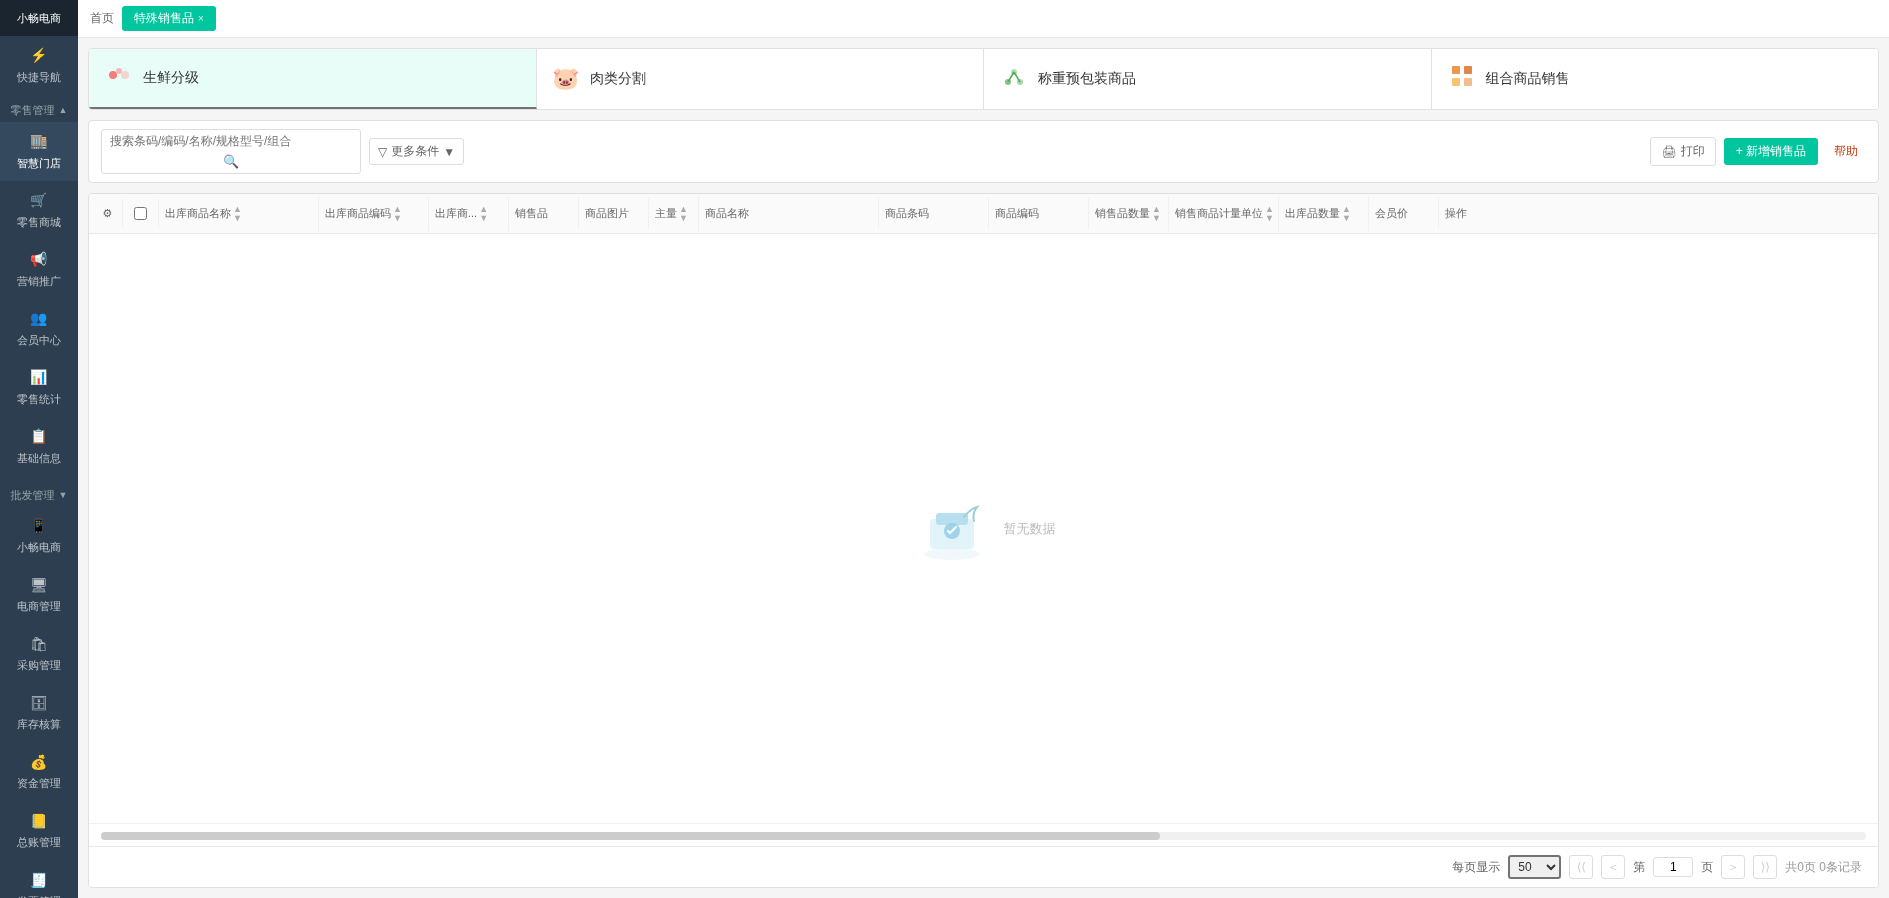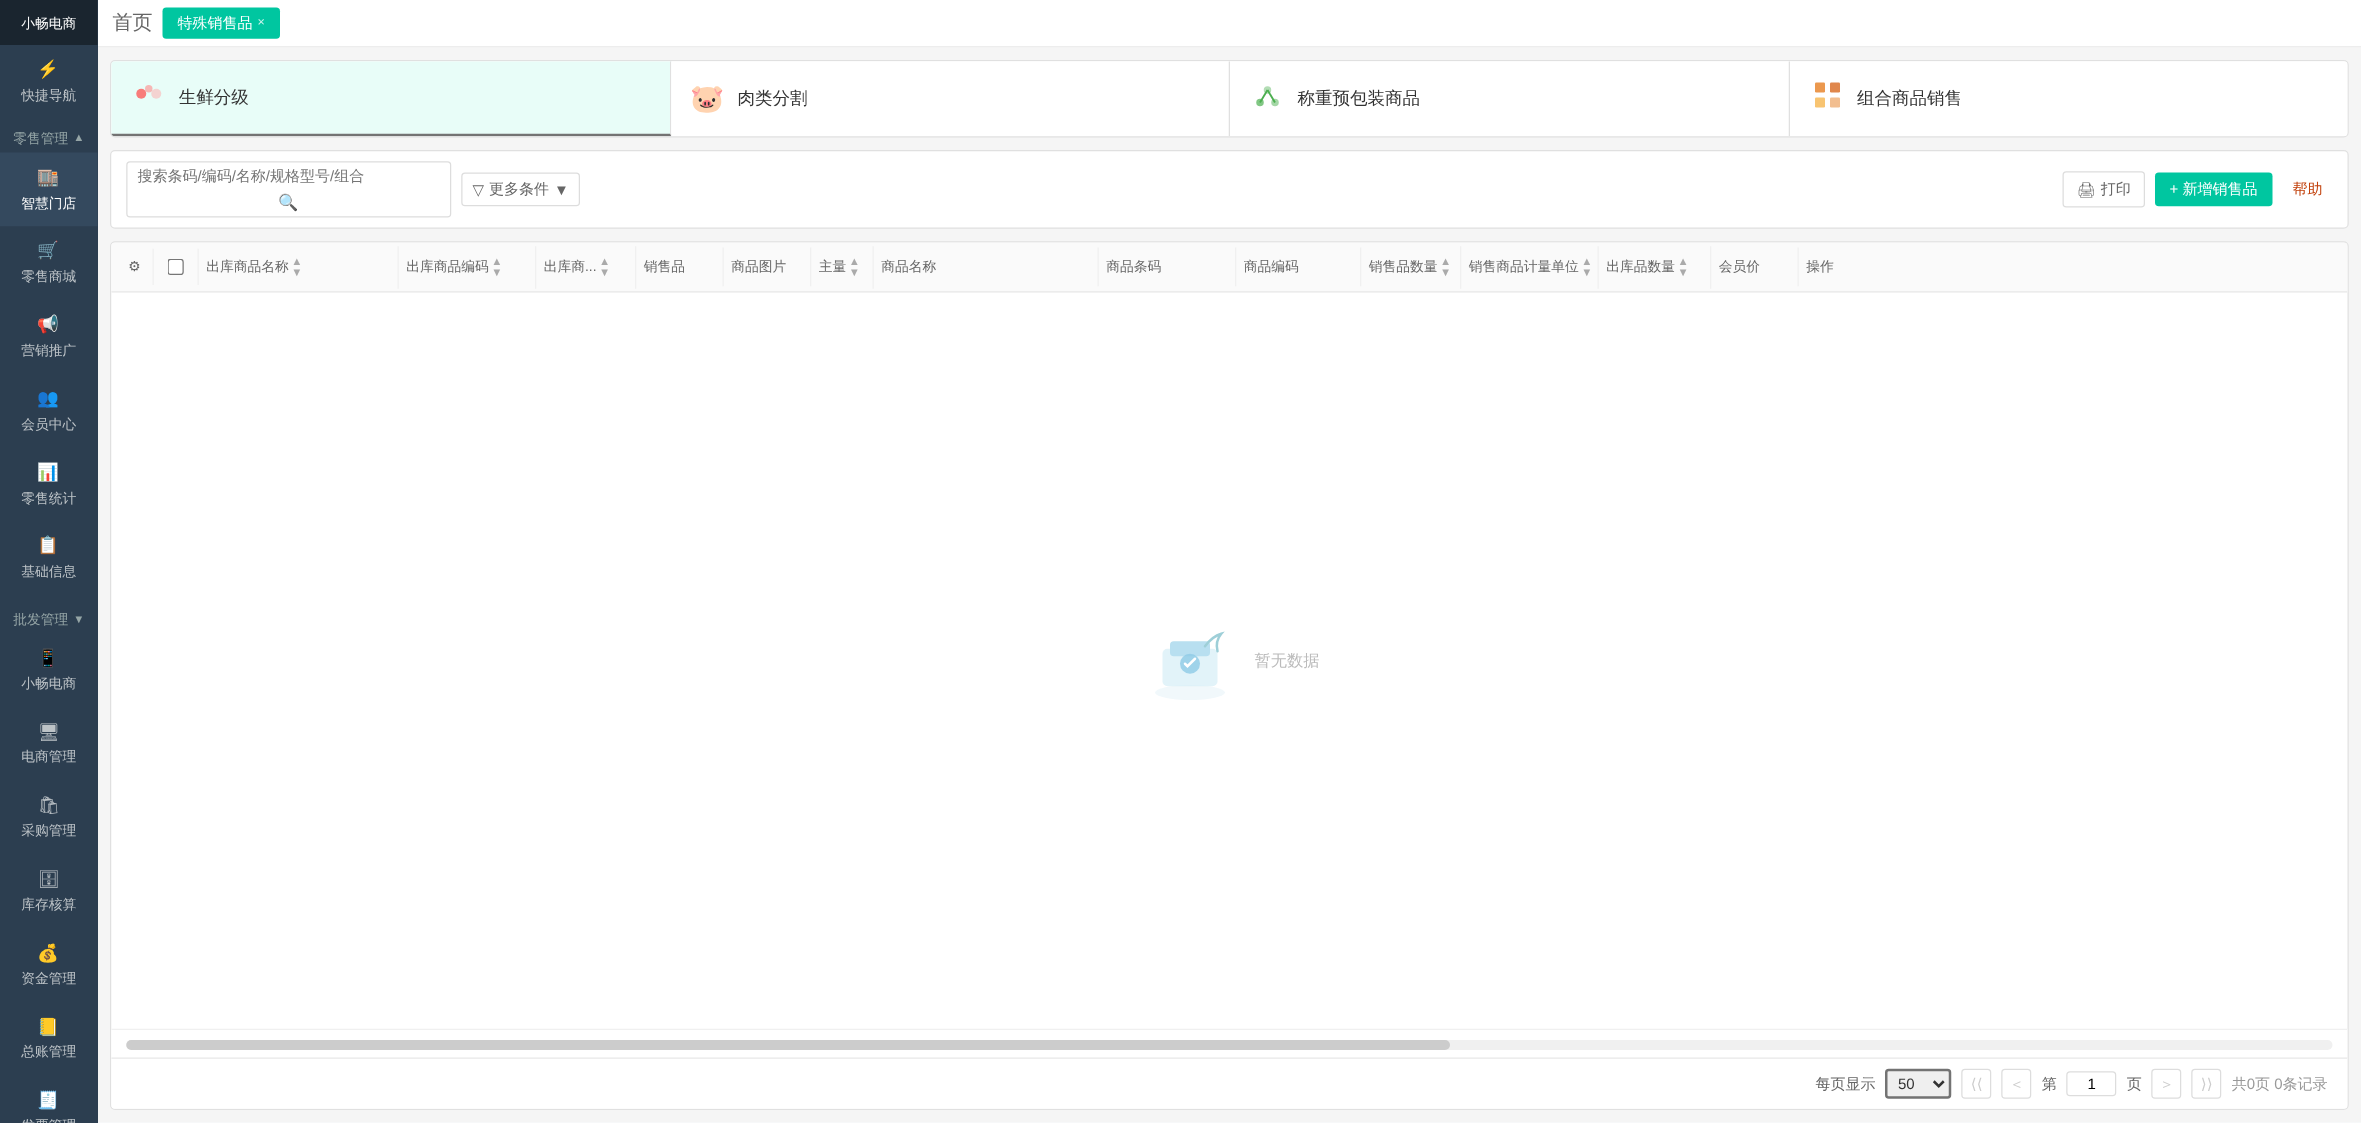--- a/index.html
+++ b/index.html
@@ -57,21 +57,21 @@
       background: #fff;
       padding: 6px 12px;
       display: flex;
       align-items: center;
       gap: 8px;
       border-bottom: 1px solid #e8e8e8;
       min-height: 38px;
     }
     .topbar-home {
       color: #666;
-      font-size: 16px;
+      font-size: 12px;
       cursor: pointer;
     }
     .topbar-tab {
       background: #00c6a0;
       color: #fff;
       padding: 4px 12px;
       border-radius: 3px;
       font-size: 12px;
       cursor: pointer;
       display: flex; align-items: center; gap: 4px;

